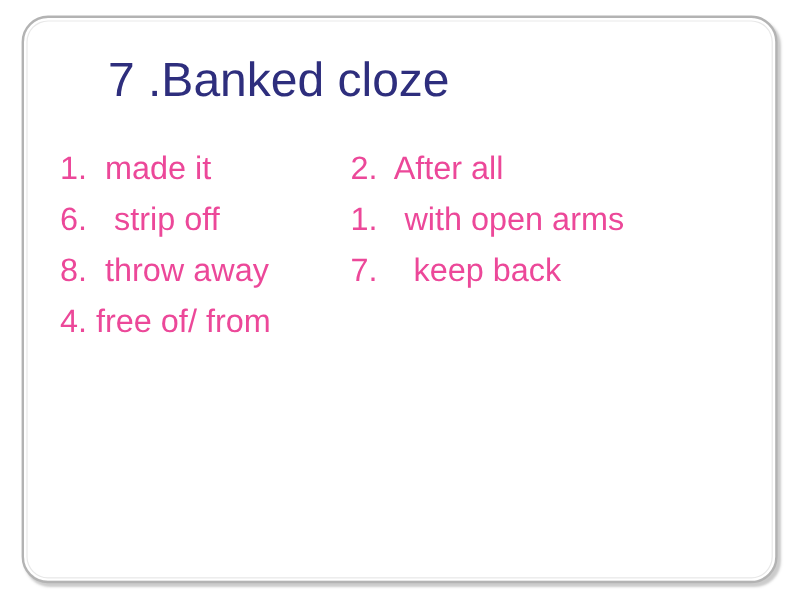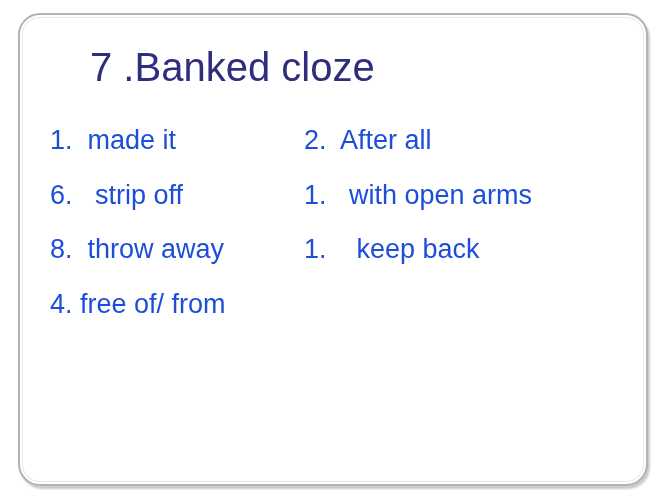--- a/index.html
+++ b/index.html
@@ -48,23 +48,22 @@
 
   .cloze-list {
     position: absolute;
     left: 30px;
     top: 104px;
     display: grid;
     grid-template-columns: 242px auto;
     grid-auto-rows: 42.5px;
     align-items: center;
     font-size: 27px;
-    color: #1d4ed8;
+    color: #ec4899;
     white-space: pre;
-    gap: 12px;
   }
 
   .cloze-item {
     white-space: pre;
     line-height: 42.5px;
   }
 </style>
 </head>
 <body>
 
@@ -72,18 +71,18 @@
   <div class="slide">
 
     <h1 class="slide-title">7 .Banked cloze</h1>
 
     <div class="cloze-list">
       <div class="cloze-item">1.  made it</div>
       <div class="cloze-item">2.  After all</div>
       <div class="cloze-item">6.   strip off</div>
       <div class="cloze-item">1.   with open arms</div>
       <div class="cloze-item">8.  throw away</div>
-      <div class="cloze-item">1.    keep back</div>
+      <div class="cloze-item">7.    keep back</div>
       <div class="cloze-item">4. free of/ from</div>
     </div>
 
   </div>
 </div>
 
 </body></html>

